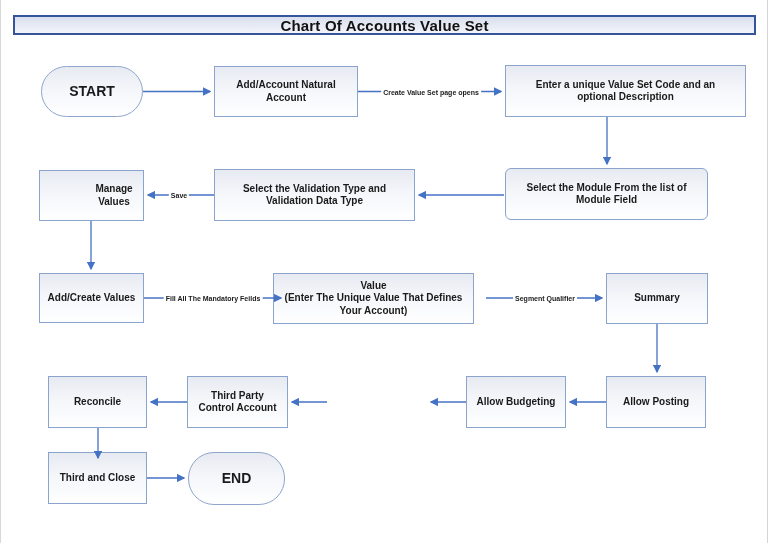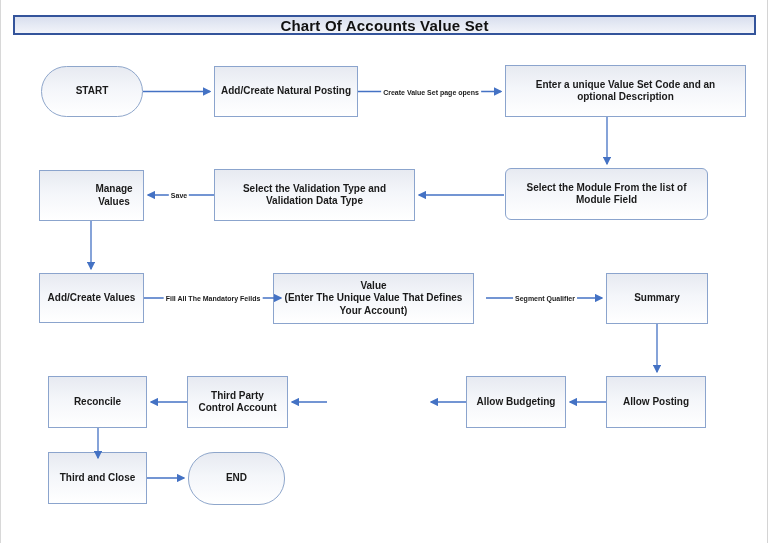--- a/index.html
+++ b/index.html
@@ -17,37 +17,37 @@
     font-size:15px; font-weight:bold; color:#111; letter-spacing:0.2px;
   }
   .node {
     position:absolute; display:flex; align-items:center; justify-content:center;
     text-align:center; white-space:pre-line;
     font-size:10px; font-weight:bold; color:#1a1a1a; line-height:1.25;
     border:1.4px solid #8ba4cd;
     background:linear-gradient(180deg,#e7eaf1 0%, #f4f6fa 45%, #ffffff 100%);
     padding:1px 2px; z-index:1;
   }
-  .terminator { border-radius:26px; font-size:10px; border-color:#8ea6cb; }
+  .terminator { border-radius:26px; font-size:14px; border-color:#8ea6cb; }
   .connectors { position:absolute; left:0; top:0; z-index:2; pointer-events:none; }
   .edge-label {
     position:absolute; z-index:3; transform:translate(-50%,-50%);
     background:#ffffff; padding:0 2px;
     font-size:7px; font-weight:bold; color:#1a1a1a; white-space:nowrap;
   }
 </style>
 </head>
 <body>
 
 <div class="page">
 
   <div class="title-bar">Chart Of Accounts Value Set</div>
 
   <div class="node terminator" style="left:40px;  top:66px;  width:102px; height:51px;">START</div>
-  <div class="node" style="left:213px; top:66px;  width:144px; height:51px;">Add/Create Natural Posting</div>
+  <div class="node" style="left:213px; top:66px;  width:144px; height:51px;">Add/Account Natural Account</div>
   <div class="node" style="left:504px; top:65px;  width:241px; height:52px;">Enter a unique Value Set Code and an
 optional Description</div>
   <div class="node" style="left:504px; top:168px; width:203px; height:52px;border-radius:6px;">Select the Module From the list of
 Module Field</div>
   <div class="node" style="left:213px; top:169px; width:201px; height:52px;">Select the Validation Type and
 Validation Data Type</div>
   <div class="node" style="left:38px;  top:170px; width:105px; height:51px;padding-left:47px;">Manage Values</div>
   <div class="node" style="left:38px;  top:273px; width:105px; height:50px;">Add/Create Values</div>
   <div class="node" style="left:272px; top:273px; width:201px; height:51px;">Value
 (Enter The Unique Value That Defines

